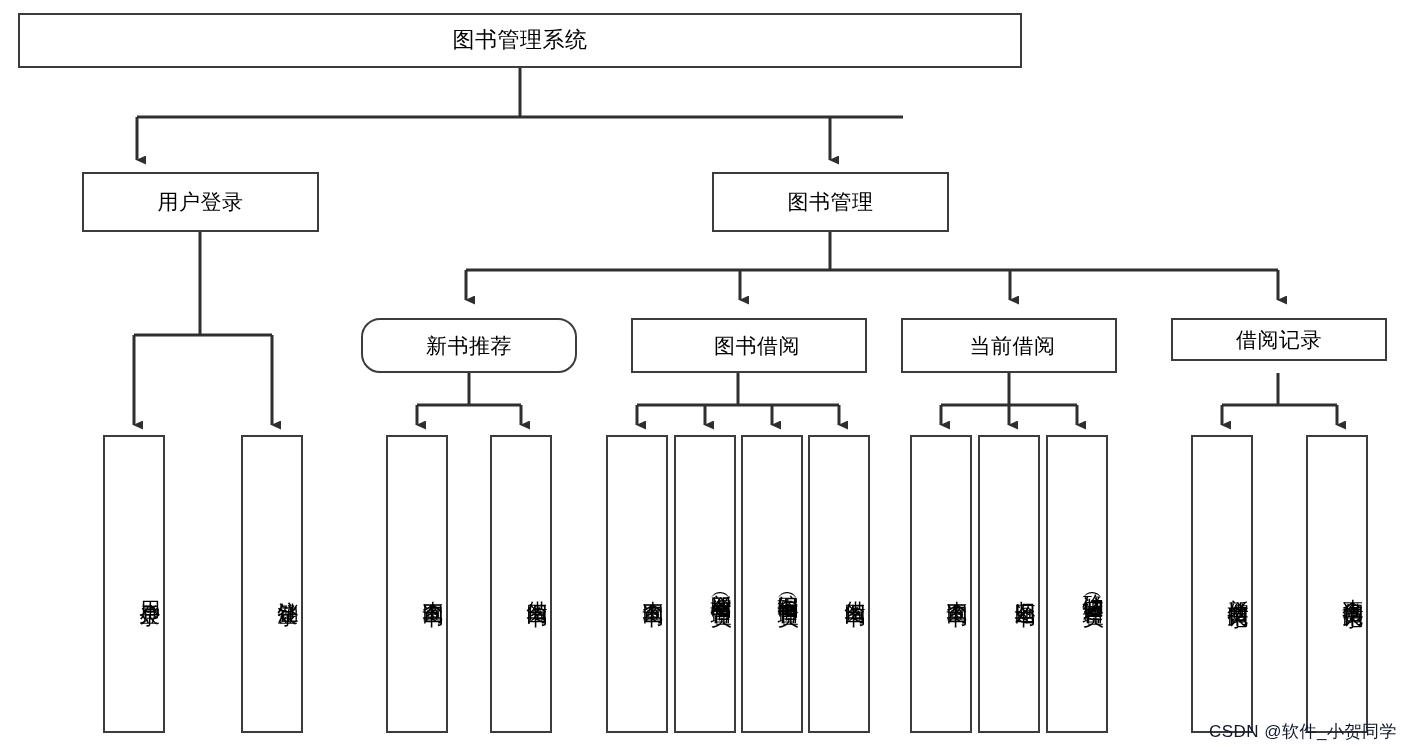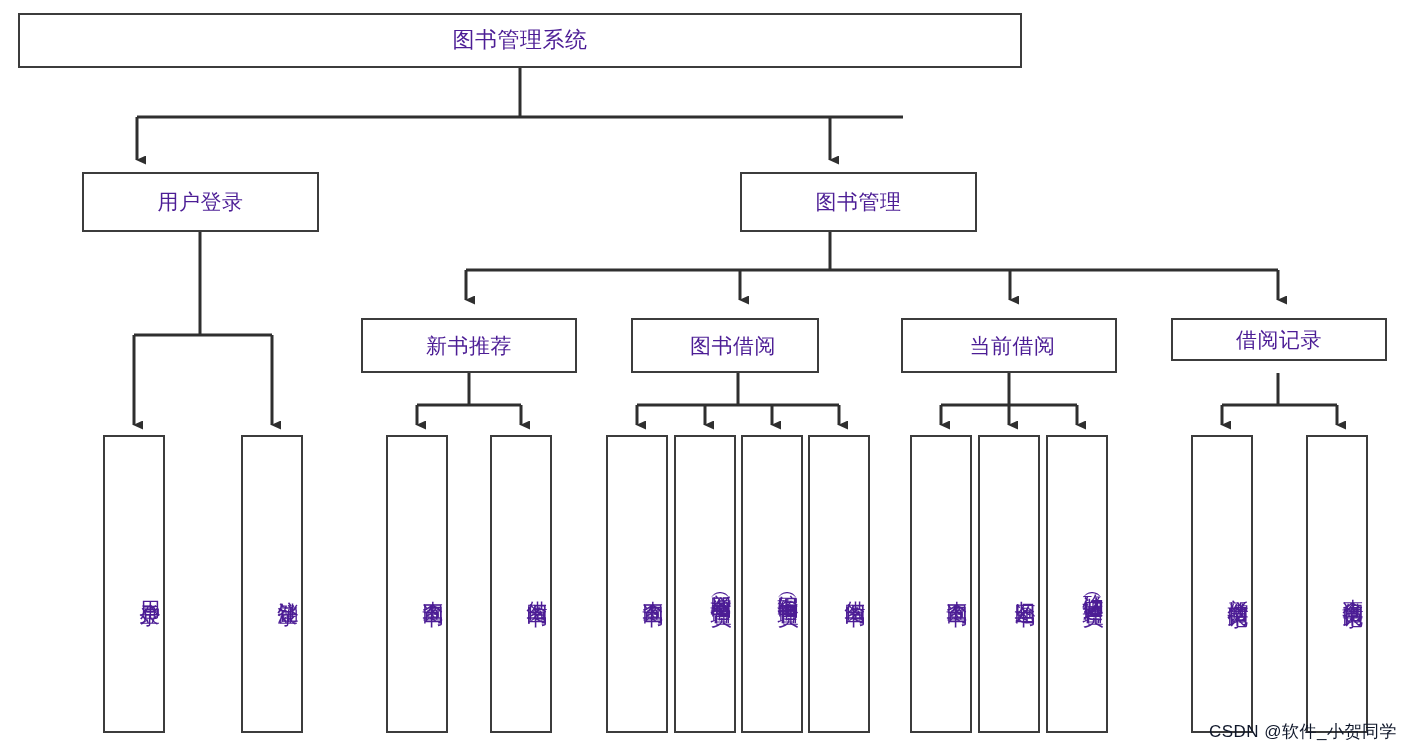--- a/index.html
+++ b/index.html
@@ -26,21 +26,21 @@
     pointer-events: none;
   }
   .node {
     position: absolute;
     box-sizing: border-box;
     background: #ffffff;
     border: 2px solid #3c3c3c;
     display: flex;
     align-items: center;
     justify-content: center;
-    color: #4c1d95;
+    color: #000000;
   }
   .node.horizontal {
     font-size: 21px;
     line-height: 1.2;
     letter-spacing: 0.5px;
     white-space: nowrap;
   }
   .node.root {
     font-size: 22px;
   }
@@ -127,29 +127,29 @@
   </svg>
 
   <div class="node horizontal root" style="left:18px; top:13px; width:1004px; height:55px;">
     <span class="node-label">图书管理系统</span>
   </div>
 
   <div class="node horizontal" style="left:82px; top:172px; width:237px; height:60px;">
     <span class="node-label">用户登录</span>
   </div>
 
-  <div class="node horizontal" style="left:712px; top:172px; width:237px; height:60px;margin-left:28px;">
+  <div class="node horizontal" style="left:712px; top:172px; width:237px; height:60px;">
     <span class="node-label">图书管理</span>
   </div>
 
-  <div class="node horizontal" style="left:361px; top:318px; width:216px; height:55px;">
+  <div class="node horizontal" style="left:361px; top:318px; width:216px; height:55px;border-radius:19px;">
     <span class="node-label">新书推荐</span>
   </div>
 
-  <div class="node horizontal" style="left:631px; top:318px; width:188px; height:55px;padding-left:16px;">
+  <div class="node horizontal" style="left:631px; top:318px; width:236px; height:55px;padding-left:16px;">
     <span class="node-label">图书借阅</span>
   </div>
 
   <div class="node horizontal" style="left:901px; top:318px; width:216px; height:55px;padding-left:7px;">
     <span class="node-label">当前借阅</span>
   </div>
 
   <div class="node horizontal" style="left:1171px; top:318px; width:216px; height:43px;">
     <span class="node-label">借阅记录</span>
   </div>

